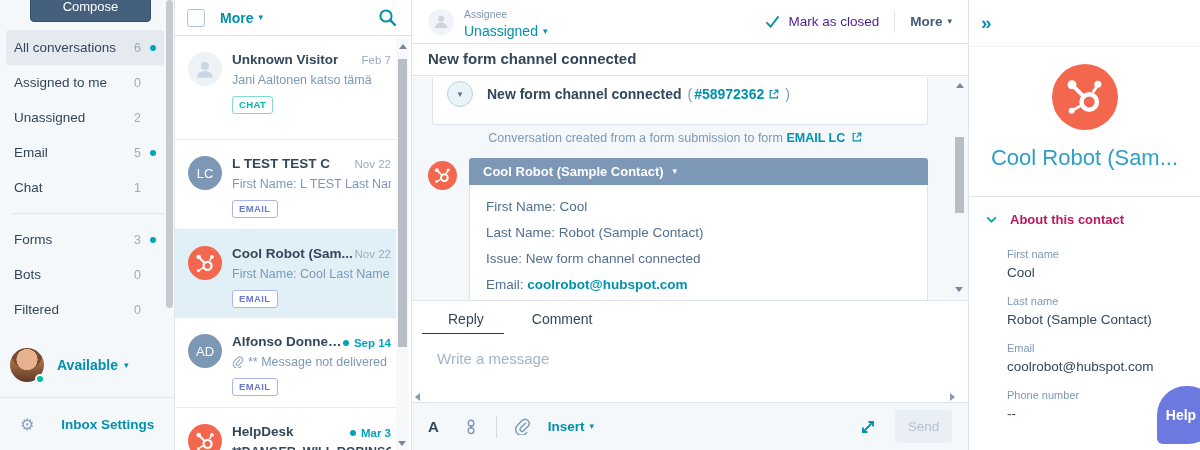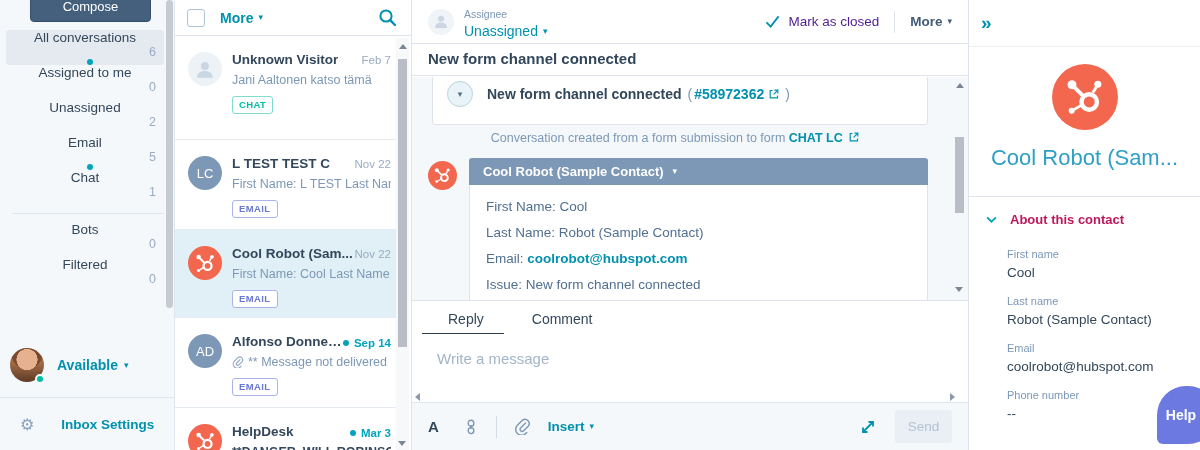--- a/index.html
+++ b/index.html
@@ -8,21 +8,21 @@
   .app { position:relative; width:1200px; height:450px; overflow:hidden; background:#fff; }
 
   
   .sidebar { position:absolute; left:0; top:0; width:175px; height:450px;
              background:#f5f8fa; border-right:1px solid #e0e6ed; }
   .compose { position:absolute; left:30px; top:-10px; width:121px; height:32px;
              background:#44607c; color:#fff; border:1px solid #35506b; border-radius:4px;
              font-size:13px; font-family:inherit; }
   .nav { position:absolute; left:6px; right:10px; top:30px; }
   .nav-item { display:flex; align-items:center; height:35px; padding:0 8px;
-              border-radius:3px; font-size:13.5px; color:#33475b; cursor:pointer;flex-direction:column; }
+              border-radius:3px; font-size:13.5px; color:#33475b; cursor:pointer; }
   .nav-item.active { background:#e5eaf0; }
   .nav-count { margin-left:auto; width:16px; text-align:right; font-size:12.5px; color:#99acc2; }
   .nav-dot { width:6px; height:6px; border-radius:50%; background:#00a4bd; margin-left:9px; }
   .nav-item:not(.has-dot) .nav-dot { visibility:hidden; }
   .nav-divider { height:1px; background:#e0e6ed; margin:8px 0 8px 6px; }
   .availability { position:absolute; left:10px; top:348px; display:flex; align-items:center; }
   .user-avatar { position:relative; width:34px; height:34px; border-radius:50%;
      background:
        radial-gradient(circle at 50% 34%, #e6b18f 0 37%, rgba(0,0,0,0) 38%),
        radial-gradient(circle at 50% 16%, #7a4a2e 0 46%, rgba(0,0,0,0) 47%),
@@ -209,20 +209,25 @@
         <span class="nav-label">Email</span>
         <span class="nav-count">5</span>
         <span class="nav-dot"></span>
       </div>
       <div class="nav-item">
         <span class="nav-label">Chat</span>
         <span class="nav-count">1</span>
         <span class="nav-dot"></span>
       </div>
       <div class="nav-divider"></div>
+      <div class="nav-item has-dot">
+        <span class="nav-label">Forms</span>
+        <span class="nav-count">3</span>
+        <span class="nav-dot"></span>
+      </div>
       <div class="nav-item">
         <span class="nav-label">Bots</span>
         <span class="nav-count">0</span>
         <span class="nav-dot"></span>
       </div>
       <div class="nav-item">
         <span class="nav-label">Filtered</span>
         <span class="nav-count">0</span>
         <span class="nav-dot"></span>
       </div>
@@ -415,21 +420,21 @@
         <svg class="ext" viewBox="0 0 10 10" style="color:#0091ae">
             <path d="M3.5 1.5 H1.2 V8.8 H8.5 V6.5" fill="none" stroke="currentColor" stroke-width="1.2"></path>
             <path d="M5.4 1.2 H8.8 V4.6" fill="none" stroke="currentColor" stroke-width="1.2"></path>
             <path d="M8.8 1.2 L4.6 5.4" stroke="currentColor" stroke-width="1.2"></path>
           </svg>
         <span class="event-paren">)</span>
       </div>
 
       <div class="system-note">
         <span>Conversation created from a form submission to form</span>
-        <a class="link">CHAT LC</a>
+        <a class="link">EMAIL LC</a>
         <svg class="ext" viewBox="0 0 10 10" style="color:#0091ae">
             <path d="M3.5 1.5 H1.2 V8.8 H8.5 V6.5" fill="none" stroke="currentColor" stroke-width="1.2"></path>
             <path d="M5.4 1.2 H8.8 V4.6" fill="none" stroke="currentColor" stroke-width="1.2"></path>
             <path d="M8.8 1.2 L4.6 5.4" stroke="currentColor" stroke-width="1.2"></path>
           </svg>
       </div>
 
       <div class="msg-row">
         <span class="msg-avatar">
           <svg class="sprocket-svg" viewBox="0 0 32 32">
@@ -448,22 +453,22 @@
         </span>
         <div class="bubble">
           <div class="bubble-header">
             <span class="bubble-sender">Cool Robot (Sample Contact)</span>
             <span class="caret">▾</span>
             <span class="bubble-time">5:51 PM</span>
           </div>
           <div class="bubble-body">
             <div class="bubble-line">First Name: Cool</div>
             <div class="bubble-line">Last Name: Robot (Sample Contact)</div>
+            <div class="bubble-line">Issue: New form channel connected</div>
             <div class="bubble-line"><span>Email: </span><a class="link">coolrobot@hubspot.com</a></div>
-            <div class="bubble-line">Issue: New form channel connected</div>
           </div>
         </div>
       </div>
 
       <div class="chat-scrollbar">
         <div class="tri-up"></div>
         <div class="chat-thumb"></div>
         <div class="tri-down"></div>
       </div>
     </div>

